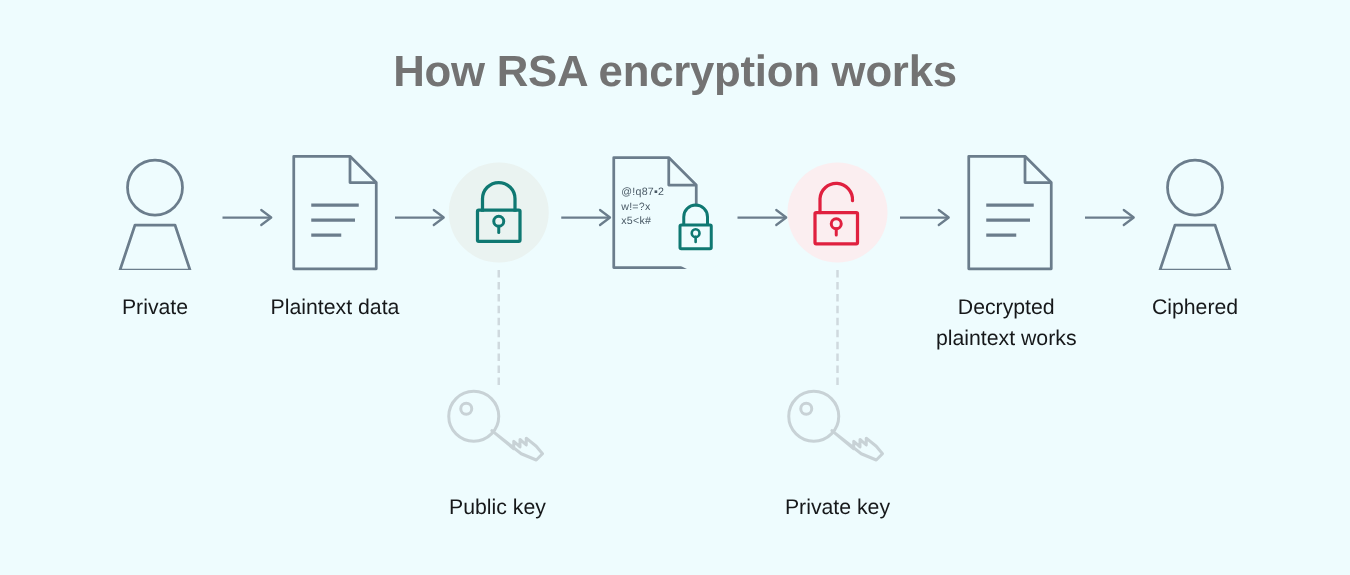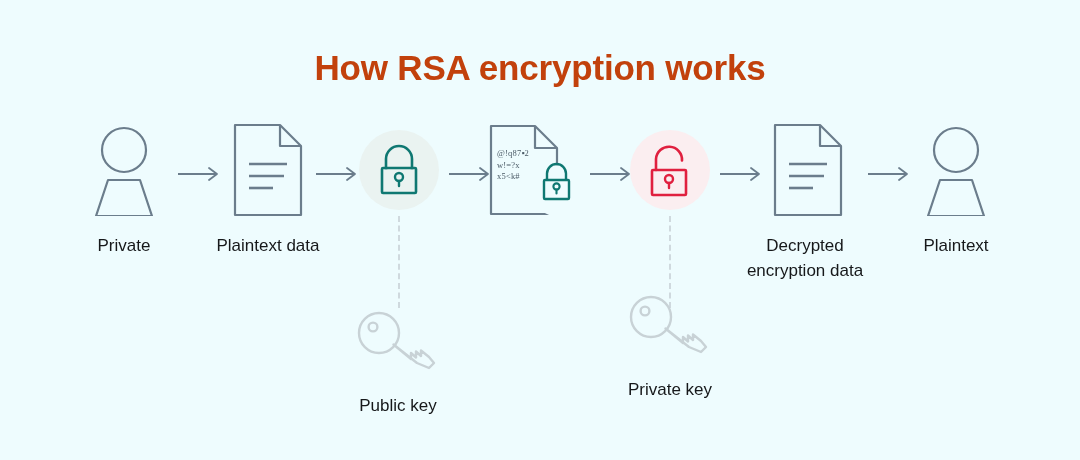--- a/index.html
+++ b/index.html
@@ -16,27 +16,27 @@
 
   .canvas {
     position: relative;
     width: 1080px;
     height: 460px;
   }
 
   
   .title {
     position: absolute;
-    top: 48px;
+    top: 38px;
     left: 0;
     width: 1080px;
     text-align: center;
     font-size: 35px;
     font-weight: 700;
-    color: #c2410c;
+    color: #737373;
     letter-spacing: -0.2px;
   }
 
   
   .flow {
     position: absolute;
     top: 118px;
     left: 0;
     width: 1080px;
     height: 120px;
@@ -92,21 +92,21 @@
     font-size: 17px;
     color: #16181a;
   }
 
   
   .cipher-text {
     position: absolute;
     left: 497px;
     top: 148px;
     width: 64px;
-    font-family: Liberation Serif, serif;
+    font-family: Liberation Sans, sans-serif;
     font-size: 8.5px;
     line-height: 11.5px;
     color: #4a5a66;
     letter-spacing: 0.2px;
     white-space: pre-line;
   }
 </style>
 </head>
 <body>
 
@@ -225,40 +225,40 @@
     </div>
   </div>
 
   <div class="cipher-text">@!q87▪2
 w!=?x
 x5&lt;k#</div>
 
   <div class="label" style="left:44px;  top:233px; width:160px;">Private</div>
   <div class="label" style="left:188px; top:233px; width:160px;">Plaintext data</div>
   <div class="label" style="left:725px; top:233px; width:160px;">Decrypted
-encryption data</div>
-  <div class="label" style="left:876px; top:233px; width:160px;">Plaintext</div>
+plaintext works</div>
+  <div class="label" style="left:876px; top:233px; width:160px;">Ciphered</div>
 
   <div class="dash" style="left:398px; top:216px; height:92px;"></div>
   <div class="dash" style="left:669px; top:216px; height:92px;"></div>
 
   <div class="keygroup" style="left:308px; top:308px;">
     <div class="keyicon">
       <svg width="86" height="66" viewBox="0 0 86 66">
         <g fill="none" stroke="#c8d2d6" stroke-width="2.4" stroke-linejoin="round" stroke-linecap="round">
           <circle cx="24" cy="22" r="20"></circle>
           <circle cx="18" cy="16" r="4.4"></circle>
           <path d="M38.5 33.5 L56 48 L56 42 L61 46.5 L61 40.5 L66 45 L66 39.5 L74 46 L79 52 L74 57 L62 52 Z"></path>
         </g>
       </svg>
     </div>
     <div class="keylabel">Public key</div>
   </div>
 
-  <div class="keygroup" style="left:580px; top:292px;">
+  <div class="keygroup" style="left:580px; top:308px;">
     <div class="keyicon">
       <svg width="86" height="66" viewBox="0 0 86 66">
         <g fill="none" stroke="#c8d2d6" stroke-width="2.4" stroke-linejoin="round" stroke-linecap="round">
           <circle cx="24" cy="22" r="20"></circle>
           <circle cx="18" cy="16" r="4.4"></circle>
           <path d="M38.5 33.5 L56 48 L56 42 L61 46.5 L61 40.5 L66 45 L66 39.5 L74 46 L79 52 L74 57 L62 52 Z"></path>
         </g>
       </svg>
     </div>
     <div class="keylabel">Private key</div>

